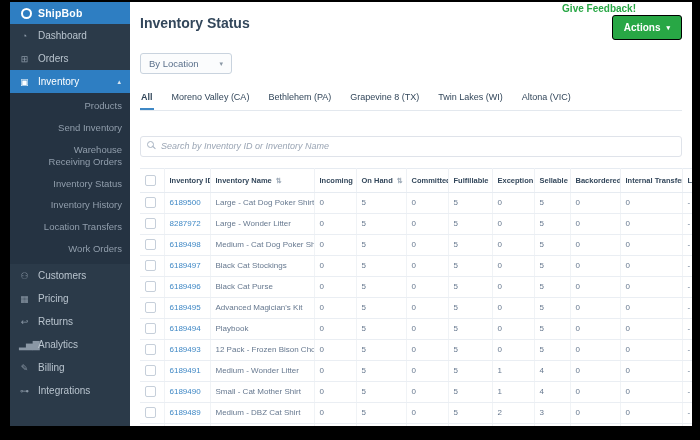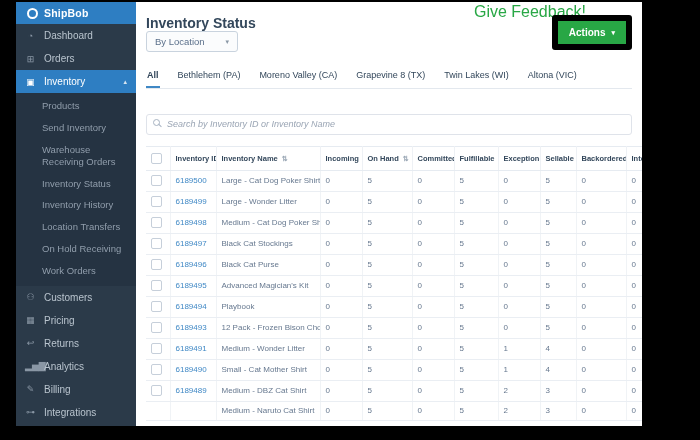--- a/index.html
+++ b/index.html
@@ -1,39 +1,39 @@
 <!DOCTYPE html>
 <html><head>
 <meta charset="utf-8">
 <style>
   * { margin:0; padding:0; box-sizing:border-box; }
   html,body { width:700px; height:440px; overflow:hidden; background:#000; font-family:"Liberation Sans", sans-serif; }
-  .app { position:absolute; left:16px; top:2px; width:626px; height:424px; background:#fff; display:flex; overflow:hidden; }
+  .app { position:absolute; left:10px; top:2px; width:682px; height:424px; background:#fff; display:flex; overflow:hidden; }
 
   
   .sidebar { width:120px; flex-shrink:0; background:#2b3a49; color:#b9c4ce; display:flex; flex-direction:column; overflow:hidden; }
   .logo-bar { height:22px; background:#2e7ec2; display:flex; align-items:center; padding-left:11px; gap:6px; flex-shrink:0; }
   .logo-icon { width:11px; height:11px; border:2px solid #fff; border-radius:50%; position:relative; }
   .logo-icon::after { content:""; position:absolute; left:1px; top:1px; width:3px; height:3px; background:#2e7ec2; border-radius:50%; }
   .brand { color:#fff; font-size:10.5px; font-weight:bold; letter-spacing:.2px; }
   .nav-item { display:flex; align-items:center; gap:8px; padding:6px 9px; font-size:10px; cursor:pointer; position:relative; }
   .nav-item .nav-icon { width:11px; text-align:center; font-size:9px; color:#8a97a5; flex-shrink:0; }
   .nav-item.active { background:#2e7ec2; color:#fff; }
   .nav-item.active .nav-icon { color:#fff; }
   .nav-caret { margin-left:auto; font-size:7px; color:#d6e4f0; }
   .submenu { background:#253342; padding:2px 0 4px 0; }
-  .submenu-item { padding:5px 8px 5px 26px; font-size:9.5px; color:#919eac; line-height:1.25; cursor:pointer; }
+  .submenu-item { padding:5px 8px 5px 26px; font-size:9.5px; color:#919eac; line-height:1.25; cursor:pointer;text-align:right; }
 
   
   .main { flex:1; position:relative; background:#fff; padding:0 10px; overflow:hidden; }
-  .feedback-link { position:absolute; top:1px; right:56px; font-size:16px; color:#28a745; font-weight:normal; cursor:pointer; }
-  .actions-btn { position:absolute; top:13px; right:10px; background:#28a745; border:6px solid #000000; color:#fff; font-size:10px; font-weight:bold; padding:6px 11px; border-radius:3px; cursor:pointer; display:flex; align-items:center; gap:6px; font-family:inherit; }
+  .feedback-link { position:absolute; top:1px; right:56px; font-size:10px; color:#28a745; font-weight:bold; cursor:pointer; }
+  .actions-btn { position:absolute; top:13px; right:10px; background:#28a745; border:1px solid #000000; color:#fff; font-size:10px; font-weight:bold; padding:6px 11px; border-radius:3px; cursor:pointer; display:flex; align-items:center; gap:6px; font-family:inherit; }
   .actions-btn .caret { font-size:7px; }
   .page-title { margin-top:13px; font-size:14px; font-weight:bold; color:#33475b; }
-  .filters { display:flex; gap:10px; margin-top:0;flex-direction:column; }
+  .filters { display:flex; gap:10px; margin-top:22px;flex-direction:column; }
   .select-box { display:flex; align-items:center; justify-content:space-between; width:92px; height:21px; padding:0 8px; border:1px solid #c9d3de; border-radius:3px; background:#fbfcfd; font-size:9.5px; color:#5b708b; cursor:pointer; }
   .select-box .caret { font-size:7px; color:#8a97a5; }
 
   .tabs { display:flex; gap:17px; margin-top:14px; border-bottom:1px solid #e3e8ee; padding-bottom:0; }
   .tab { font-size:9px; color:#33475b; padding:4px 1px 6px; cursor:pointer; border-bottom:2px solid transparent; white-space:nowrap; }
   .tab.active { color:#33475b; font-weight:bold; border-bottom-color:#3f88c5; }
 
   .search-wrap { position:relative; margin-top:24px; }
   .search-input { width:100%; height:21px; border:1px solid #dfe3ea; border-radius:3px; padding:0 8px 0 20px; font-size:9px; font-style:italic; color:#51607a; background:#fff; font-family:inherit; outline:none; }
   .search-input::placeholder { color:#9aa5b4; }
@@ -74,21 +74,20 @@
           <span class="nav-caret">▴</span>
         </div>
       </div>
     <div id="nav-submenu" class="submenu">
         <div class="submenu-item">Products</div>
         <div class="submenu-item">Send Inventory</div>
         <div class="submenu-item">Warehouse Receiving Orders</div>
         <div class="submenu-item">Inventory Status</div>
         <div class="submenu-item">Inventory History</div>
         <div class="submenu-item">Location Transfers</div>
-        <div class="submenu-item">On Hold Receiving</div>
         <div class="submenu-item">Work Orders</div>
       </div>
     <div id="nav-bottom">
         <div class="nav-item">
           <span class="nav-icon">⚇</span>
           <span>Customers</span>
         </div>
         <div class="nav-item">
           <span class="nav-icon">▦</span>
           <span>Pricing</span>
@@ -124,22 +123,22 @@
 
     <div class="filters">
       <div class="select-box">
         <span>By Location</span>
         <span class="caret">▾</span>
       </div>
     </div>
 
     <div class="tabs" id="tabs">
         <div class="tab active">All</div>
+        <div class="tab">Moreno Valley (CA)</div>
         <div class="tab">Bethlehem (PA)</div>
-        <div class="tab">Moreno Valley (CA)</div>
         <div class="tab">Grapevine 8 (TX)</div>
         <div class="tab">Twin Lakes (WI)</div>
         <div class="tab">Altona (VIC)</div>
       </div>
 
     <div class="search-wrap">
       <span class="search-icon"></span>
       <input class="search-input" type="text" placeholder="Search by Inventory ID or Inventory Name" style="">
     </div>
 
@@ -190,21 +189,21 @@
             <td>0</td>
             <td>5</td>
             <td>0</td>
             <td>0</td>
             <td>-</td>
           </tr>
           <tr>
             <td>
               <div class="checkbox"></div>
             </td>
-            <td><a class="id-link">6189499</a></td>
+            <td><a class="id-link">8287972</a></td>
             <td>Large - Wonder Litter</td>
             <td>0</td>
             <td>5</td>
             <td>0</td>
             <td>5</td>
             <td>0</td>
             <td>5</td>
             <td>0</td>
             <td>0</td>
             <td>-</td>

